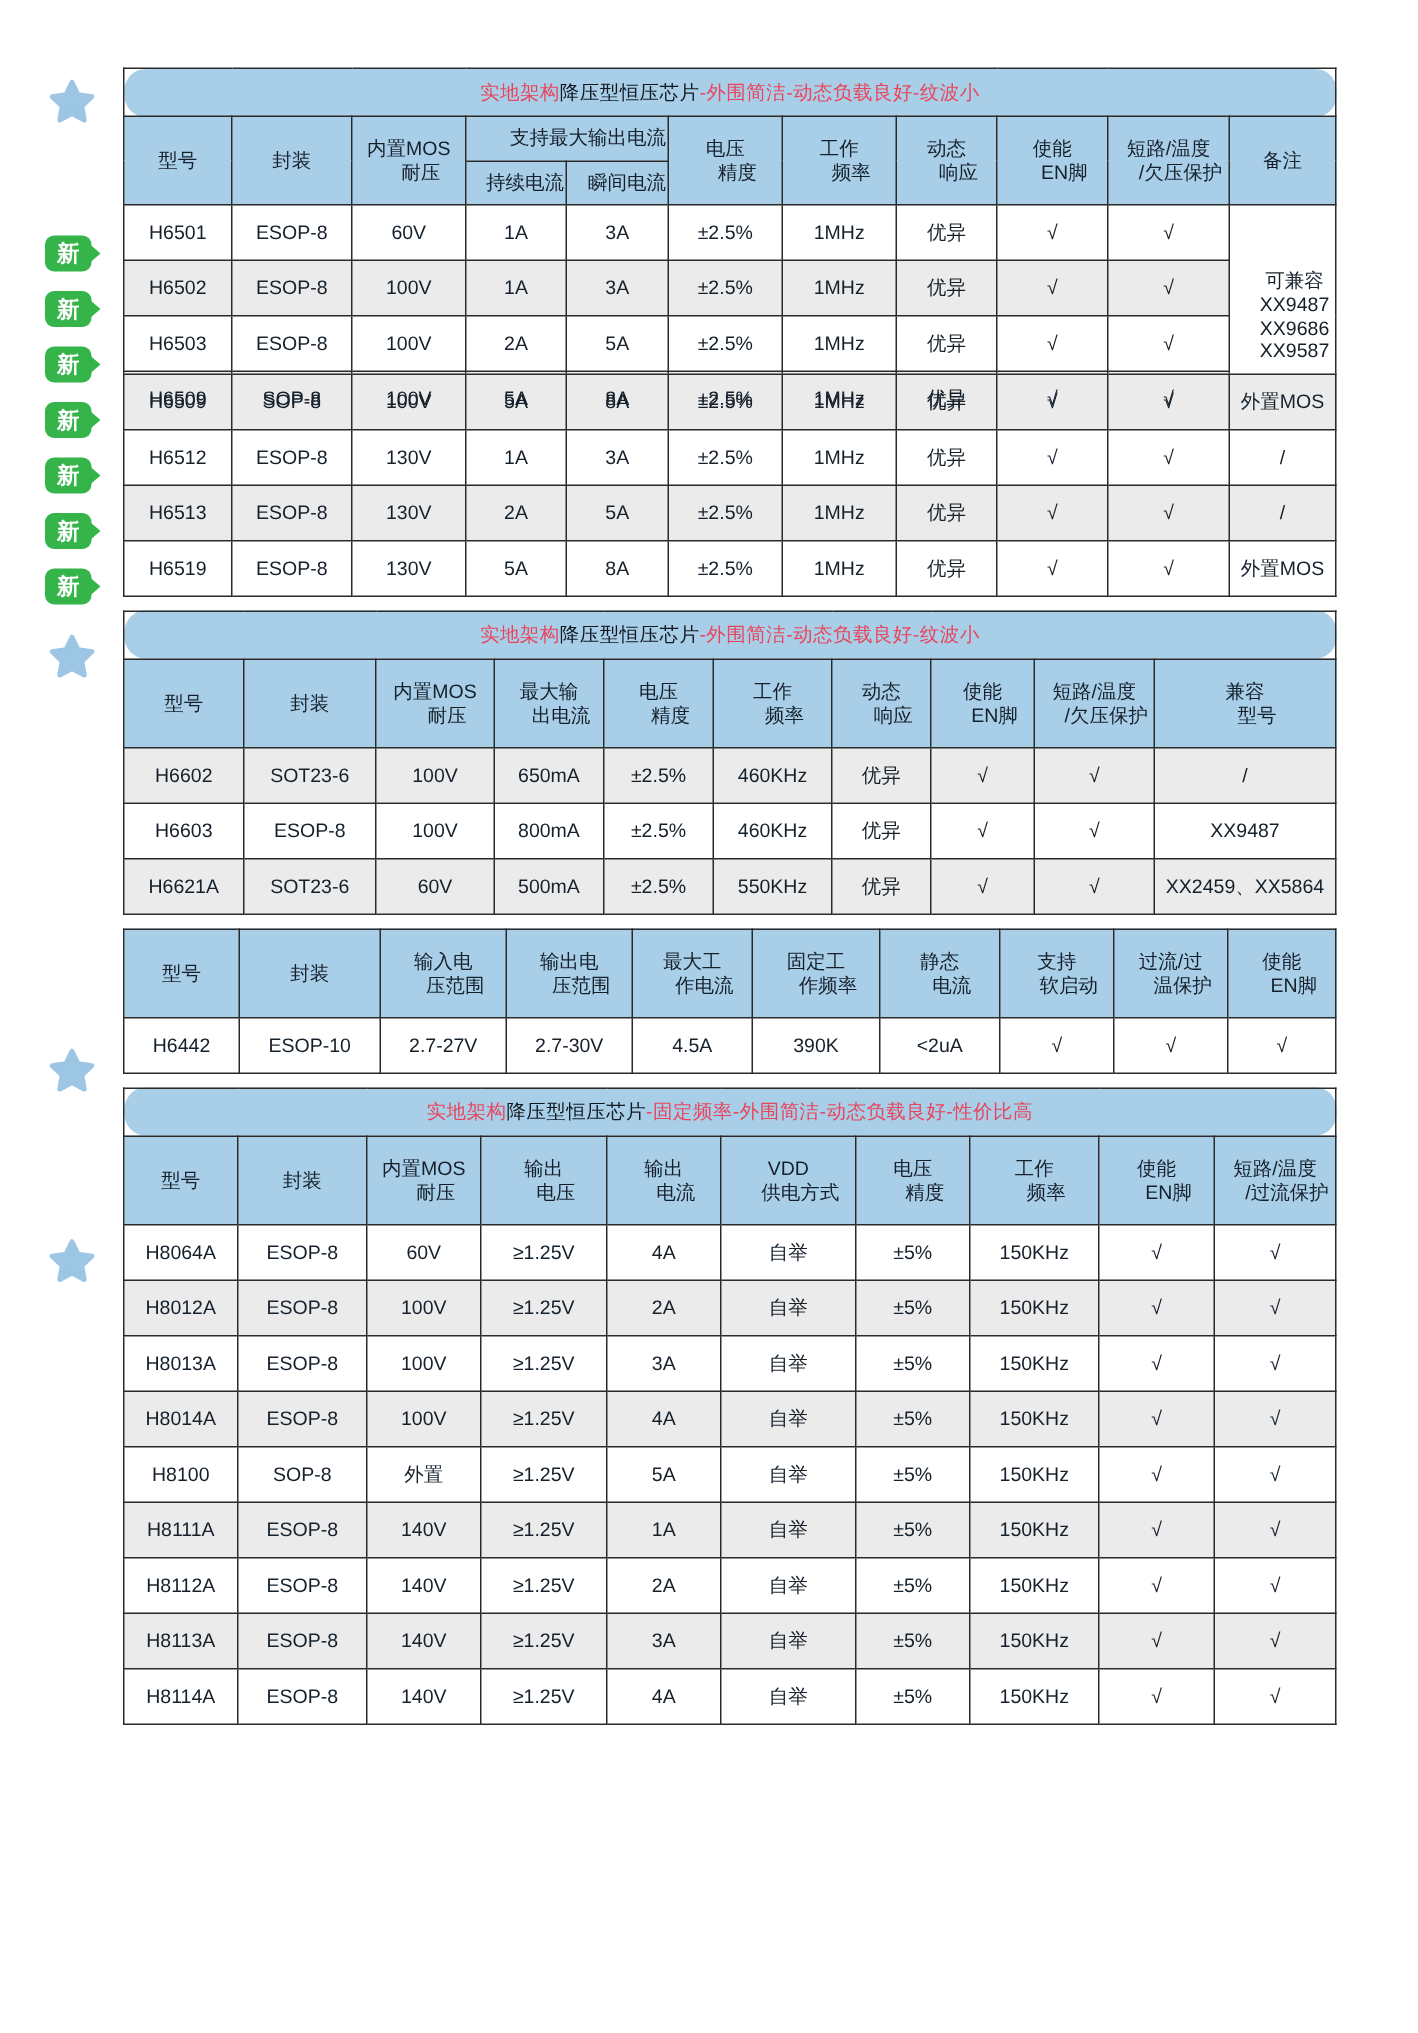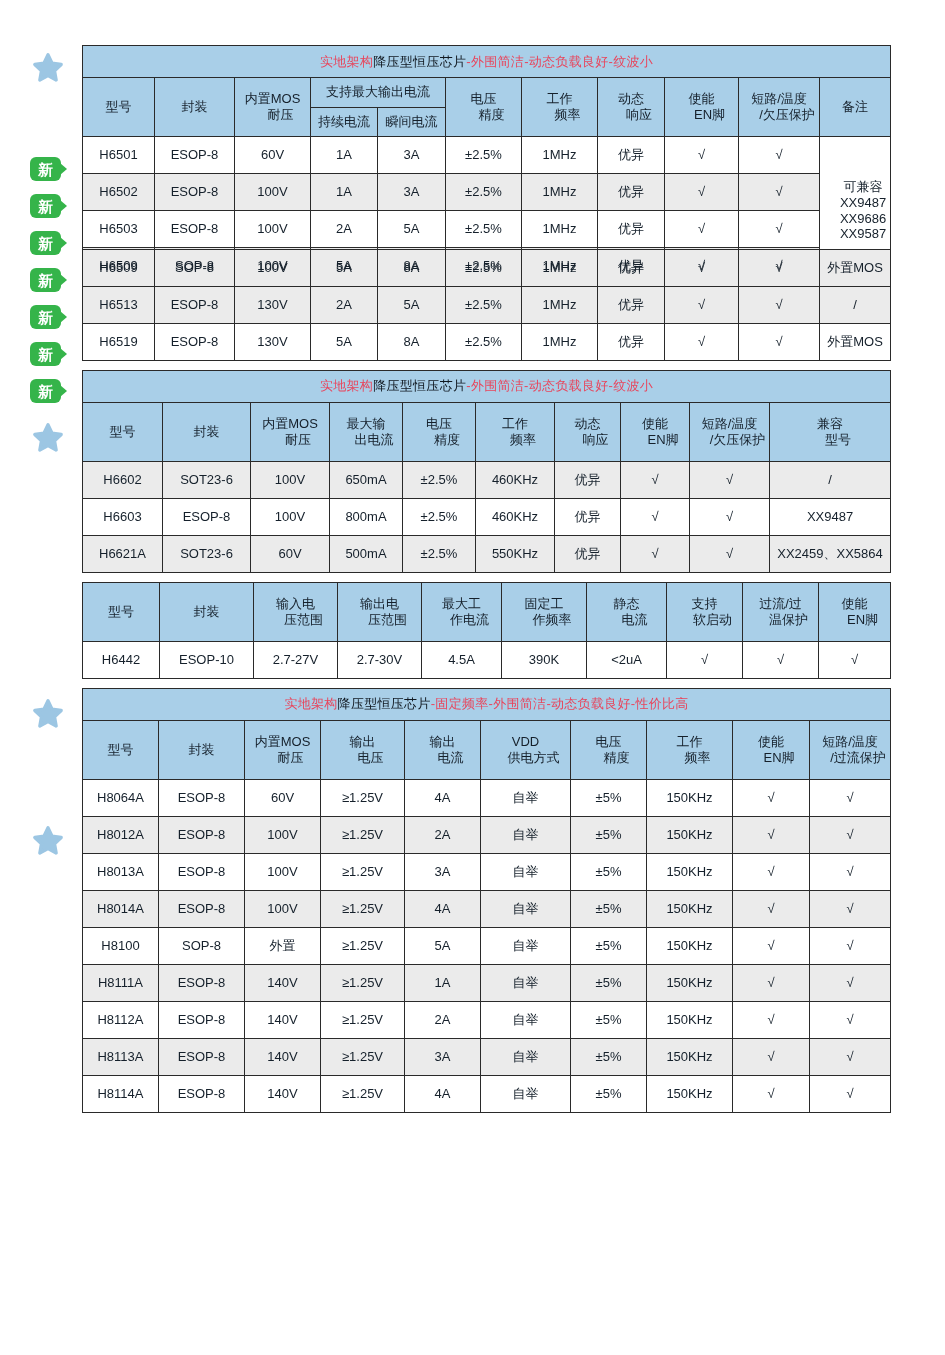--- a/index.html
+++ b/index.html
@@ -87,33 +87,34 @@
     line-height: 1.22;
     color: #15202b;
   }
   .banner td {
     background: #a9cfe8;
     height: 31px;
     font-size: 16.5px;
     font-weight: bold;
     letter-spacing: 0.3px;
     white-space: nowrap;
+    border-radius: 14px;
   }
   .banner .t-red   { color: #e8455c; }
   .banner .t-black { color: #101820; }
 
   .hdr td {
     background: #a9cfe8;
     font-size: 13.5px;
     font-weight: bold;
     color: #14202c;
     height: 58px;
   }
-  .hdr td.sub { height: 26px; }
-  .hdr td.grp { height: 26px; }
+  .hdr td.sub { height: 26px; text-align: right; }
+  .hdr td.grp { height: 26px; text-align: right; }
 
   tbody tr.r td { height: 36px; background: #ffffff; }
   tbody tr.r.alt td { background: #ebebeb; }
   .chk { font-size: 14px; }
 
   .two-line { display: block; padding-left: 16px; }
 </style>
 </head>
 <body>
 
@@ -297,20 +298,33 @@
         <td>SOP-8</td>
         <td>100V</td>
         <td>5A</td>
         <td>8A</td>
         <td>±2.5%</td>
         <td>1MHz</td>
         <td>优异</td>
         <td class="chk">√</td>
         <td class="chk">√</td>
         <td>外置MOS</td>
+      </tr>
+      <tr class="r">
+        <td>H6512</td>
+        <td>ESOP-8</td>
+        <td>130V</td>
+        <td>1A</td>
+        <td>3A</td>
+        <td>±2.5%</td>
+        <td>1MHz</td>
+        <td>优异</td>
+        <td class="chk">√</td>
+        <td class="chk">√</td>
+        <td>/</td>
       </tr>
       <tr class="r alt">
         <td>H6513</td>
         <td>ESOP-8</td>
         <td>130V</td>
         <td>2A</td>
         <td>5A</td>
         <td>±2.5%</td>
         <td>1MHz</td>
         <td>优异</td>

